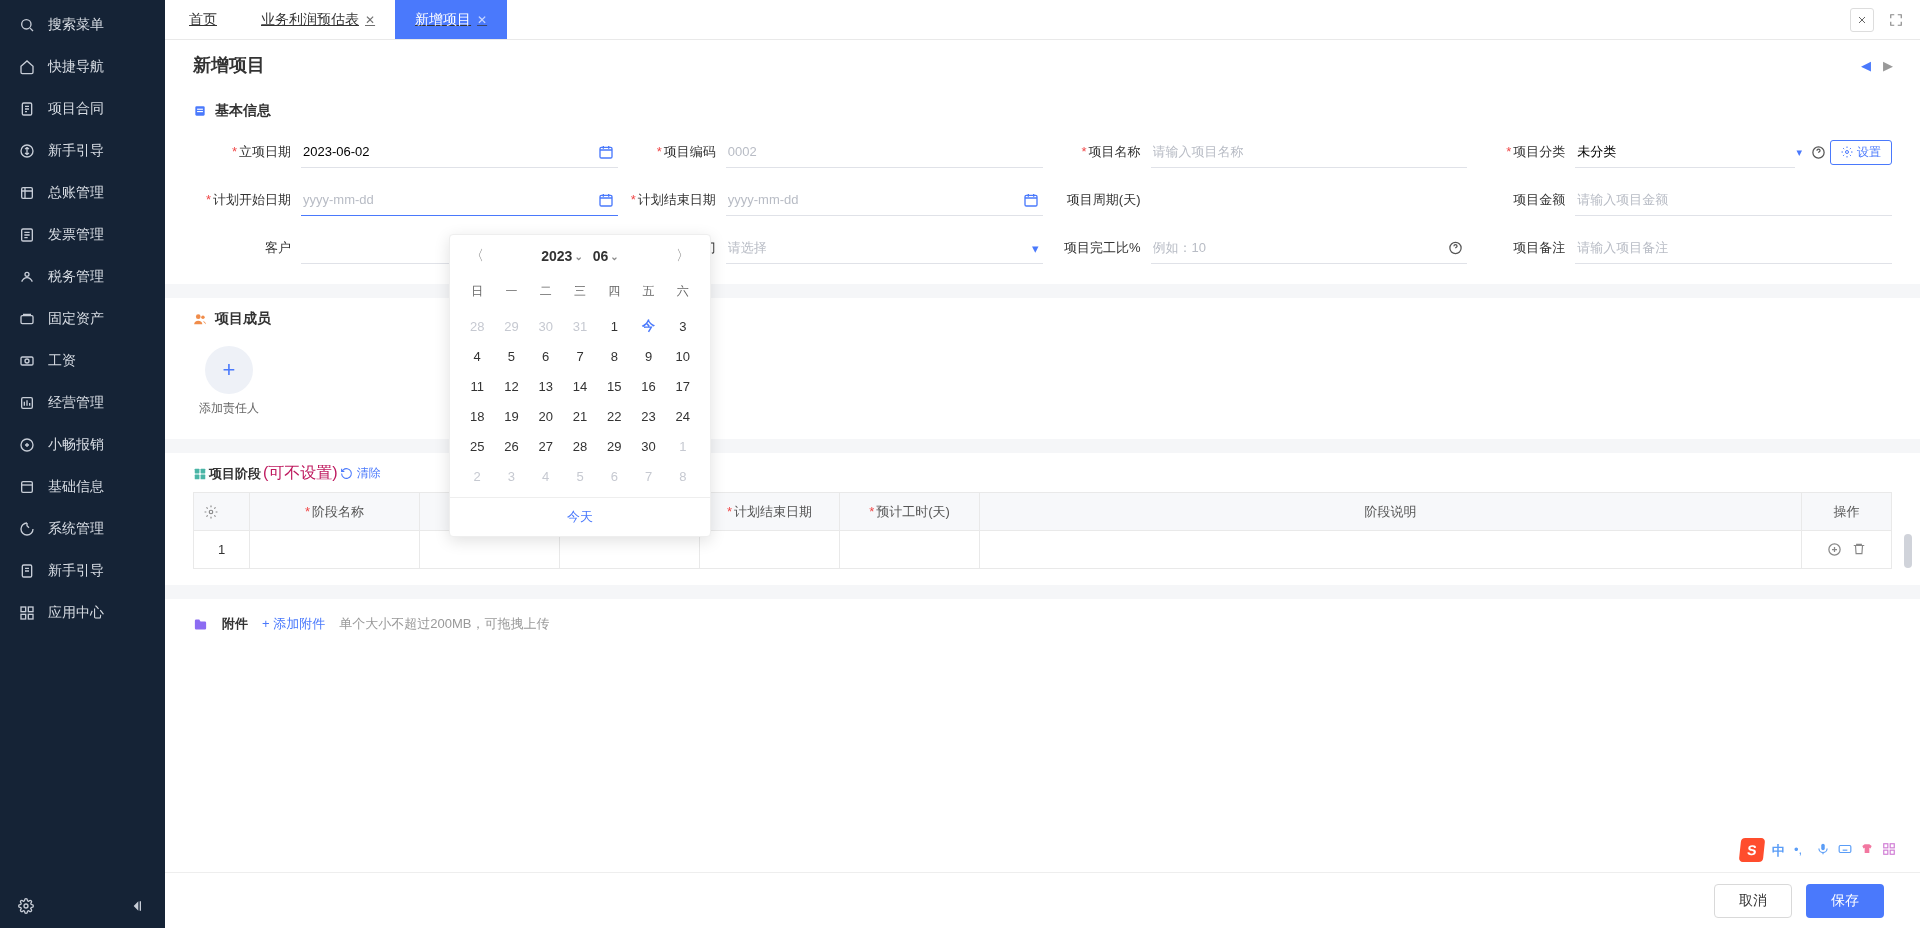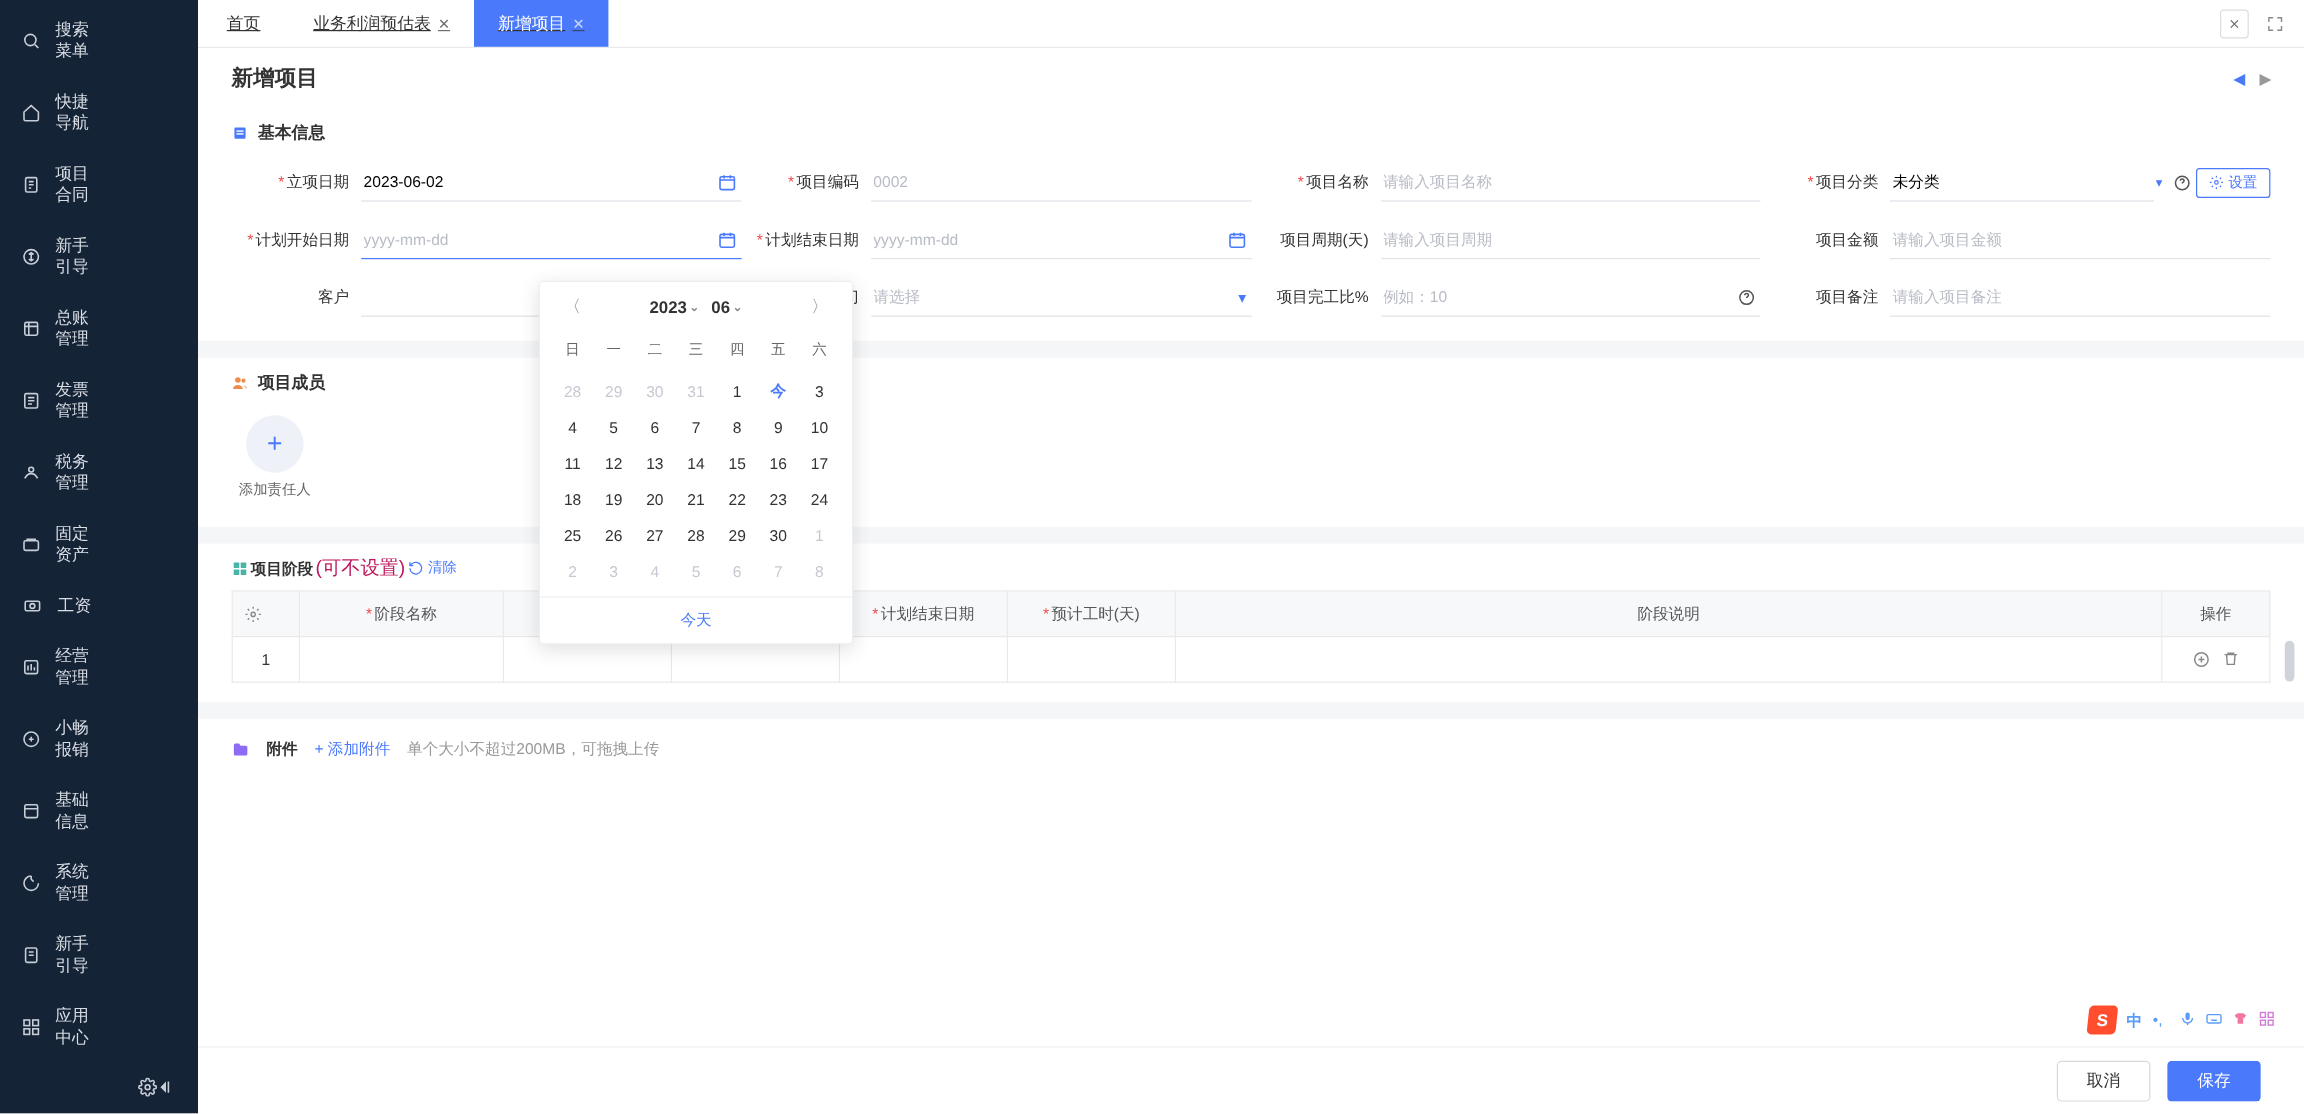--- a/index.html
+++ b/index.html
@@ -1,20 +1,20 @@
 <!DOCTYPE html>
 <html><head>
 <meta charset="utf-8">
 <style>
 * { box-sizing: border-box; margin: 0; padding: 0; }
 body { font-family: -apple-system, "Microsoft YaHei", sans-serif; font-size: 13px; color: #333; background: #fff; overflow: hidden; }
 .app { display: flex; width: 1920px; height: 928px; position: relative; }
 
 
-.sidebar { width: 165px; background: #152336; color: #d8dde4; display: flex; flex-direction: row; }
+.sidebar { width: 165px; background: #152336; color: #d8dde4; display: flex; flex-direction: column; }
 .sidebar-top { padding: 4px 0; }
 .sidebar-item { display: flex; align-items: center; gap: 12px; padding: 12px 18px; cursor: pointer; font-size: 14px; }
 .sidebar-item .icon { width: 18px; height: 18px; display: inline-flex; align-items: center; justify-content: center; }
 .sidebar-footer { margin-top: auto; display: flex; align-items: center; justify-content: space-between; padding: 14px 18px; }
 .sidebar-footer .icon { cursor: pointer; }
 
 
 .main { flex: 1; display: flex; flex-direction: column; position: relative; }
 .tabs-bar { height: 40px; display: flex; align-items: stretch; border-bottom: 1px solid #e9e9e9; position: relative; text-decoration: underline; }
 .tab { display: flex; align-items: center; padding: 0 20px; font-size: 14px; cursor: pointer; gap: 6px; }
@@ -382,23 +382,20 @@
             <span class="input-suffix">
                 <svg width="16" height="16" viewBox="0 0 24 24" fill="none" stroke="#4a79fc" stroke-width="2">
                   <rect x="3" y="5" width="18" height="16" rx="2"></rect>
                   <path d="M3 9h18M8 3v4M16 3v4"></path>
                 </svg>
               </span>
           </div>
         </div>
         <div class="field">
           <div class="field-label"><span>项目周期(天)</span></div>
-          <div class="field-control">
-              <input class="input" placeholder="请输入项目周期" style="">
-            </div>
         </div>
         <div class="field">
           <div class="field-label"><span>项目金额</span></div>
           <div class="field-control">
               <input class="input" placeholder="请输入项目金额" style="">
             </div>
         </div>
 
         <div class="field">
           <div class="field-label"><span>客户</span></div>

